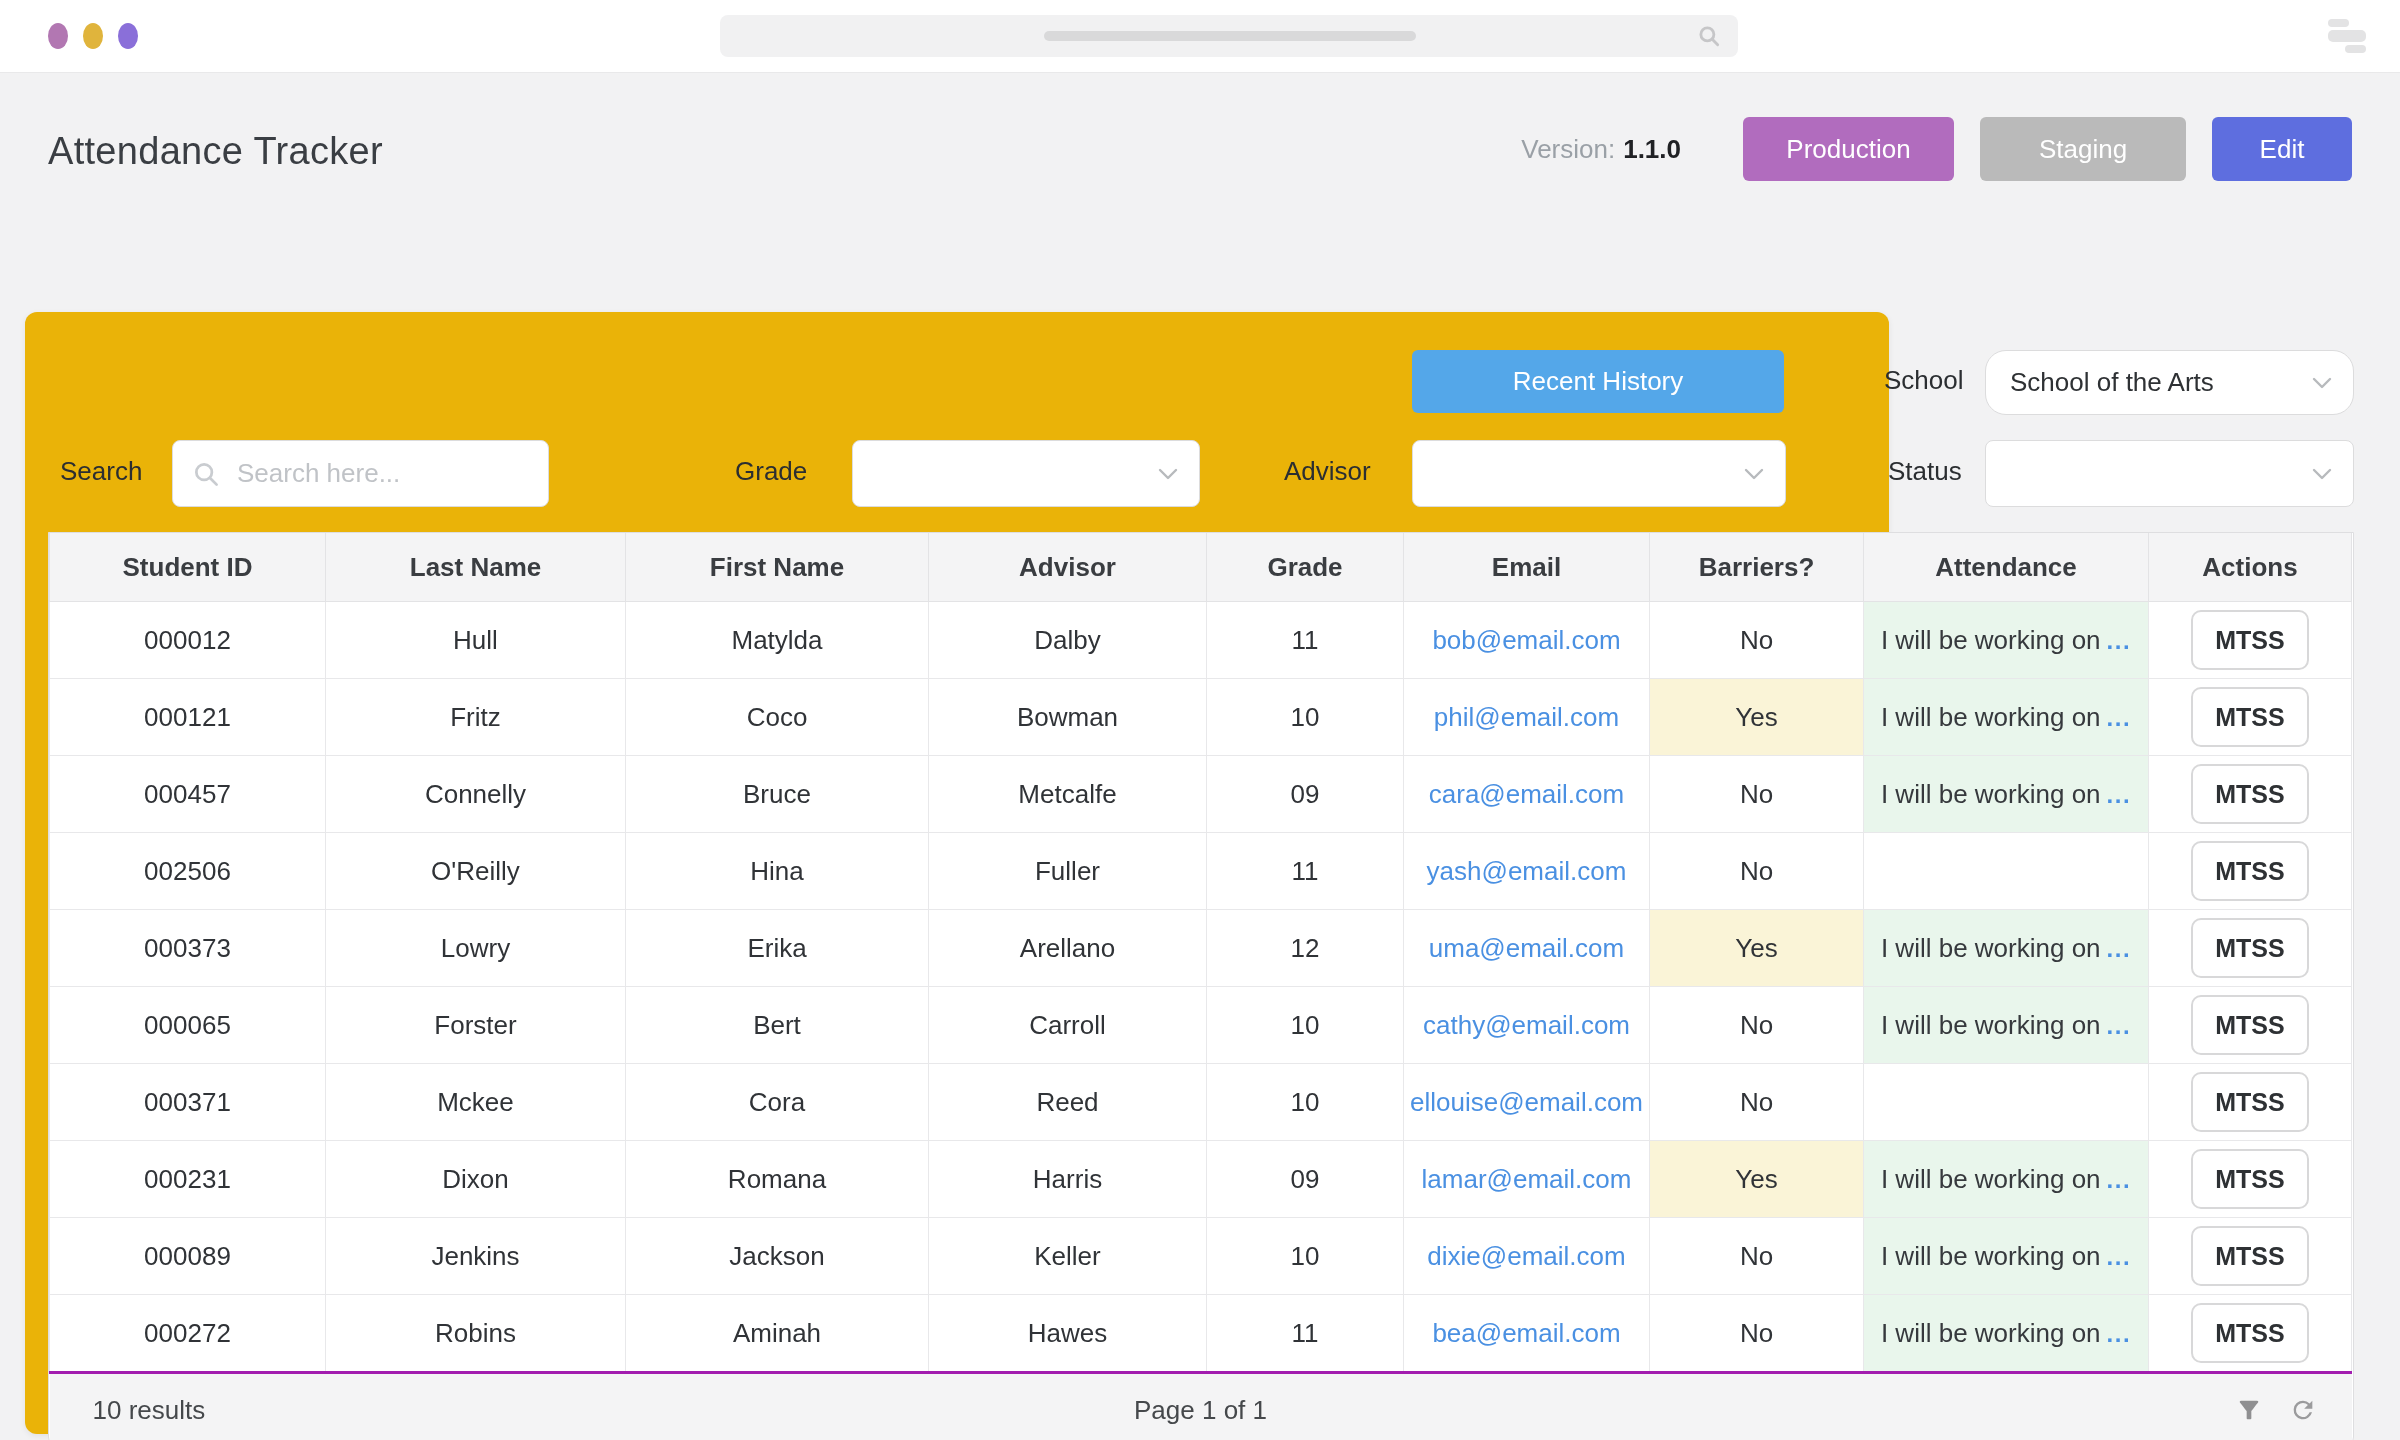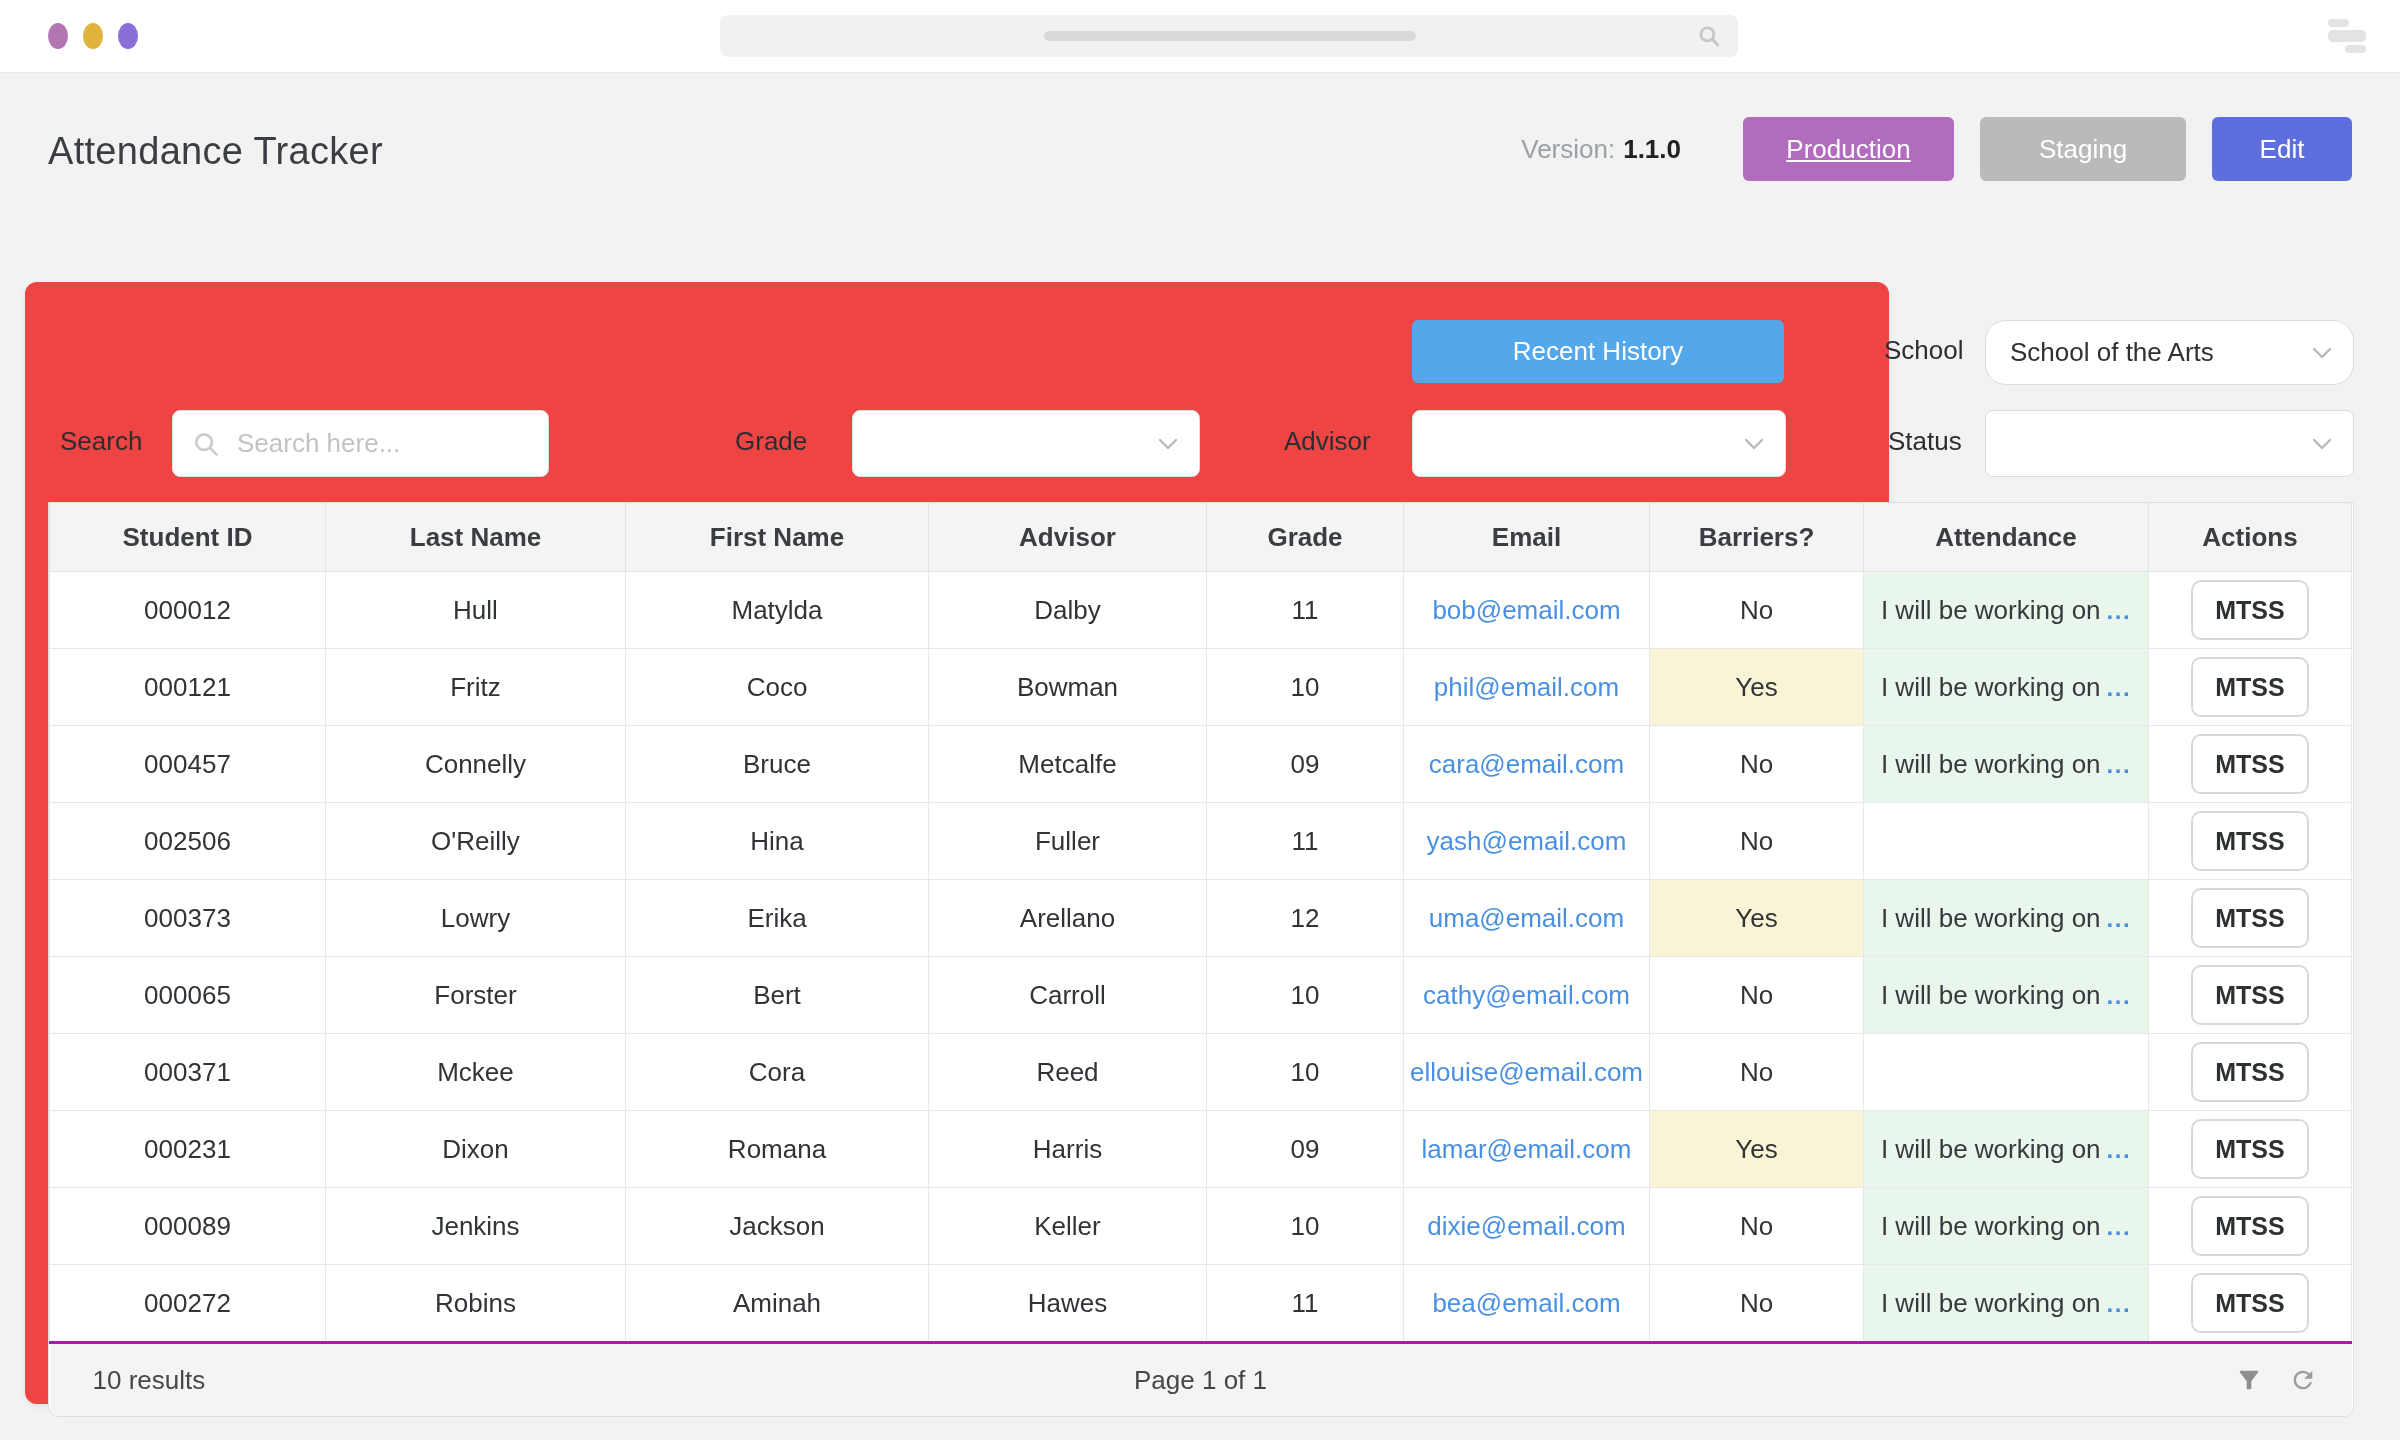--- a/index.html
+++ b/index.html
@@ -27,21 +27,21 @@
   .header-right{position:absolute;right:48px;top:117px;height:64px;display:flex;align-items:center;}
   .version-label{font-size:26px;color:#9aa0a6;margin-right:8px;}
   .version-value{font-size:26px;color:#202124;font-weight:700;margin-right:62px;}
   .env-btn{height:64px;border:none;border-radius:6px;color:#ffffff;font-size:26px;
     font-weight:500;font-family:"Liberation Sans",sans-serif;cursor:pointer;margin-left:26px;}
   .env-btn.b0{width:211px;margin-left:0;}
   .env-btn.b1{width:206px;}
   .env-btn.b2{width:140px;}
 
   
-  .card{position:absolute;left:25px;top:282px;width:1864px;height:1122px;background:#ef4444;
+  .card{position:absolute;left:25px;top:312px;width:1864px;height:1122px;background:#eab308;
     border-radius:12px;box-shadow:0 2px 6px rgba(0,0,0,.07);}
 
   .flt-label{position:absolute;font-size:26px;color:#2b2e31;}
   .select-box{position:absolute;background:#fff;border:1px solid #dcdcdd;border-radius:8px;
     display:flex;align-items:center;cursor:pointer;}
   .select-value{font-size:26px;color:#2e3134;padding-left:24px;}
   .chev{position:absolute;right:20px;top:50%;transform:translateY(-50%);}
 
   .btn-recent{position:absolute;left:1387px;top:38px;width:372px;height:63px;background:#54a7e9;
     color:#fff;font-size:26px;font-weight:500;border:none;border-radius:6px;
@@ -109,21 +109,21 @@
       <div class="b b2"></div>
       <div class="b b3"></div>
     </div>
   </div>
 
   <div class="page-title">Attendance Tracker</div>
   <div class="header-right">
     <span class="version-label">Version:</span>
     <span class="version-value">1.1.0</span>
     <span id="env-buttons" style="display:flex;align-items:center;">
-        <button class="env-btn b0" style="background: rgb(177, 108, 190); text-decoration: underline;">Production</button>
+        <button class="env-btn b0" style="background: rgb(177, 108, 190);">Production</button>
         <button class="env-btn b1" style="background: rgb(186, 186, 186);">Staging</button>
         <button class="env-btn b2" style="background: rgb(94, 110, 223);">Edit</button>
       </span>
   </div>
 
   <div class="card">
 
     <button class="btn-recent">Recent History</button>
 
     <span class="flt-label school-label">School</span>

